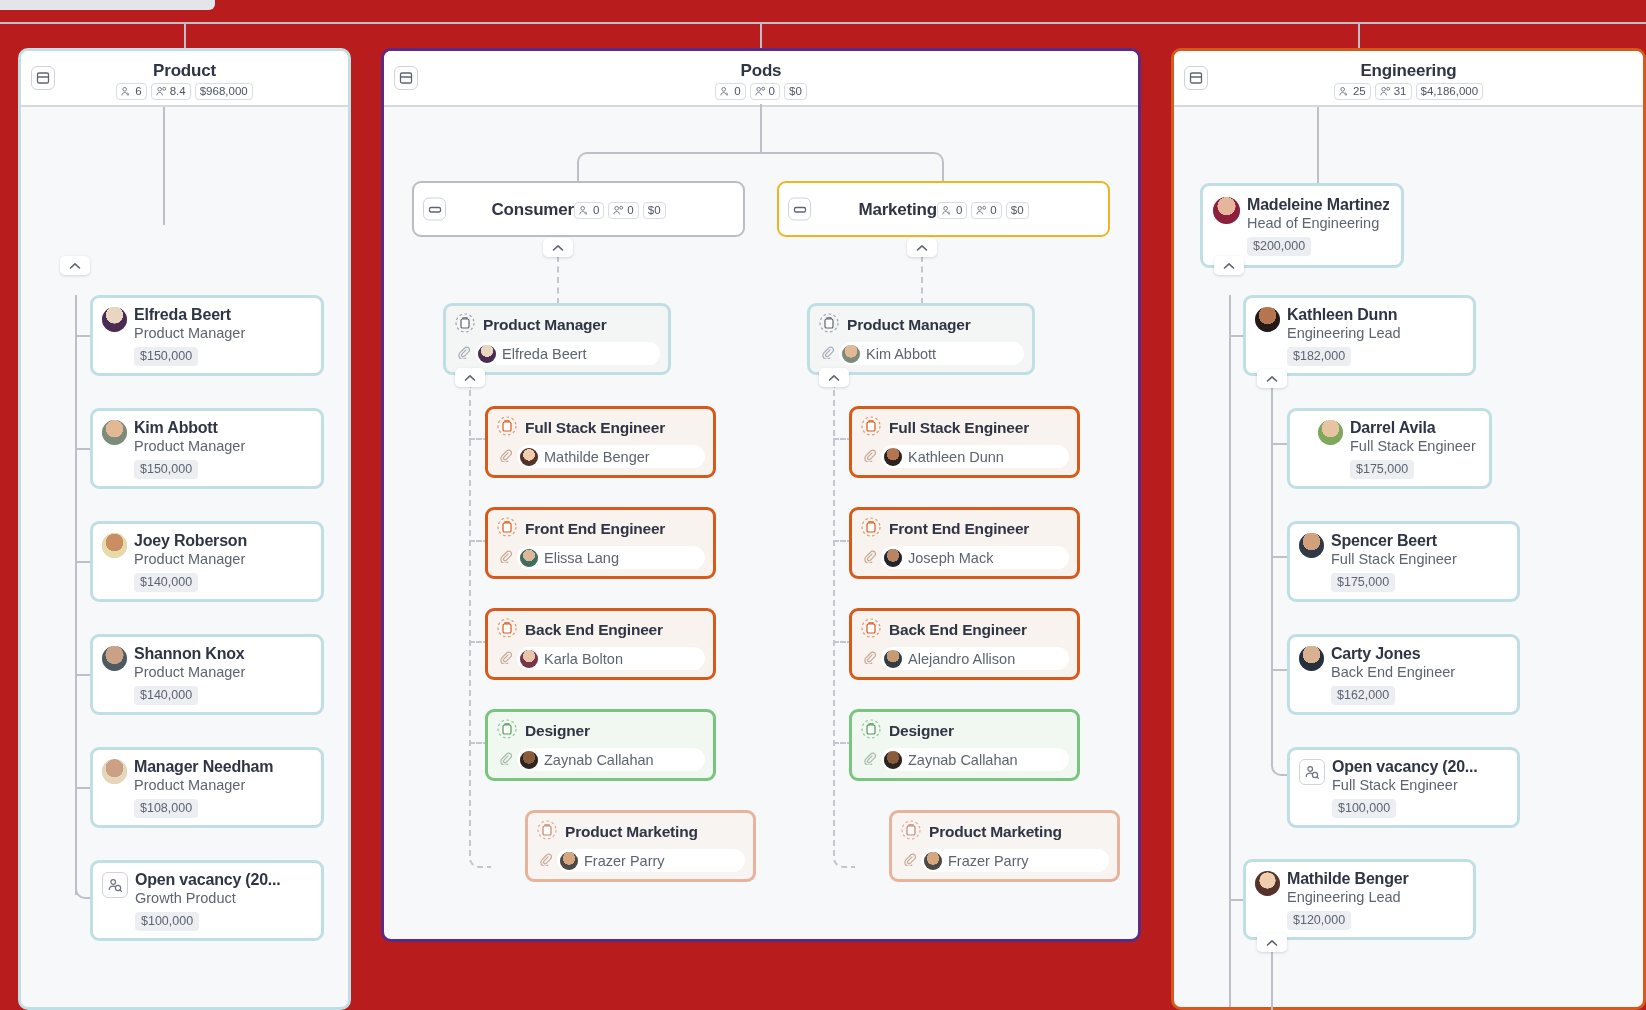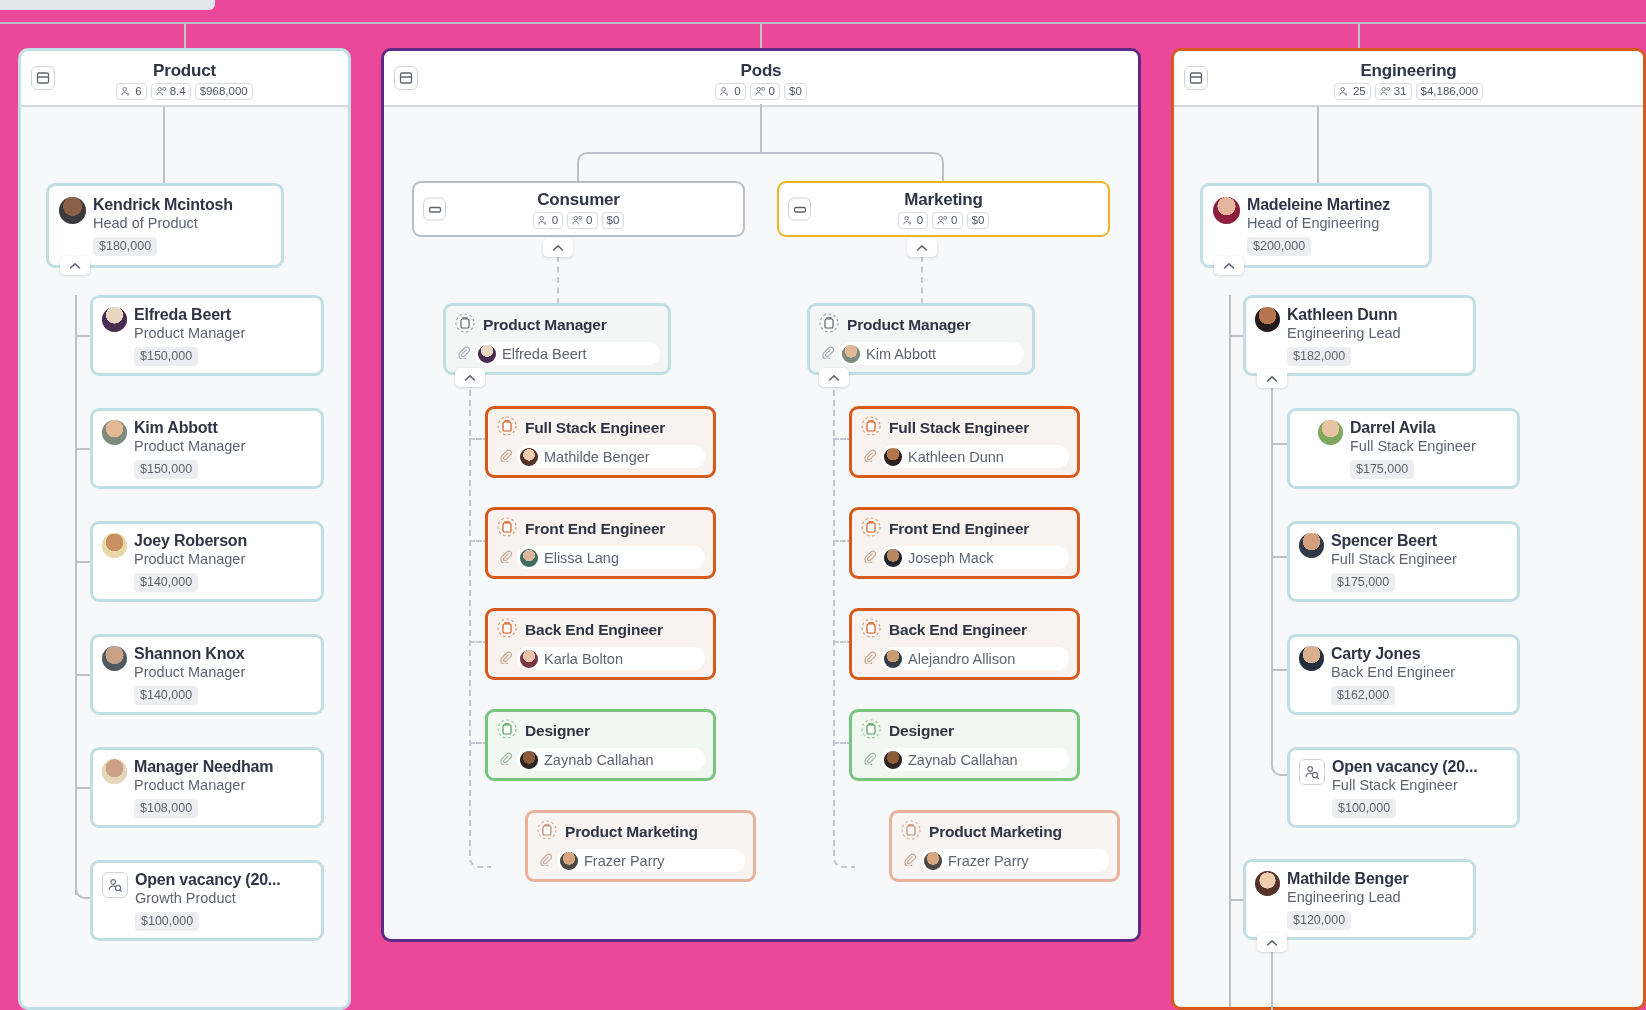--- a/index.html
+++ b/index.html
@@ -10,21 +10,21 @@
     overflow: hidden;
     background: #f3f4f7;
     font-family: "Liberation Sans", sans-serif;
     -webkit-font-smoothing: antialiased;
   }
 
   #canvas {
     position: relative;
     width: 1646px;
     height: 1010px;
-    background: #ec4899;
+    background: #b91c1c;
     overflow: hidden;
   }
 
   
   .rail-h {
     position: absolute;
     left: 0; right: 0;
     top: 22px;
     height: 2px;
     background: #bcc0c9;
@@ -101,21 +101,21 @@
   
   .subgroup {
     position: absolute;
     background: #ffffff;
     border-radius: 9px;
     border: 2px solid #b9bdc6;
     height: 56px;
     display: flex;
     align-items: center;
     justify-content: center;
-    flex-direction: column;
+    flex-direction: row;
   }
   .subgroup.yellow { border-color: #efb424; }
   .subgroup .hdr-icon {
     position: absolute;
     left: 9px;
     top: 50%;
     transform: translateY(-50%);
     width: 23px; height: 23px;
     border: 1.5px solid #cfd3da;
     border-radius: 6px;
@@ -349,30 +349,20 @@
 
     <div class="conn" style="left:54px; top:244px; width:2px; height:600px;"></div>
     <div class="conn round-bl" style="left:54px; top:244px; width:24px; height:604px;"></div>
     <div class="conn" style="left:54px; top:284px; width:22px; height:2px;"></div>
     <div class="conn" style="left:54px; top:397px; width:22px; height:2px;"></div>
     <div class="conn" style="left:54px; top:510px; width:22px; height:2px;"></div>
     <div class="conn" style="left:54px; top:623px; width:22px; height:2px;"></div>
     <div class="conn" style="left:54px; top:736px; width:22px; height:2px;"></div>
   </div>
 
-  <div class="card big" style="left:46px; top:183px; width:238px;">
-    <div class="avatar big">
-        <div class="f" style="background:radial-gradient(circle at 50% 35%, #8a6047 0 42%, #3b3a3c 43% 100%);"></div>
-      </div>
-    <div class="card-body">
-      <div class="p-name">Kendrick Mcintosh</div>
-      <div class="p-role">Head of Product</div>
-      <div class="p-salary">$180,000</div>
-    </div>
-  </div>
   <div class="toggle" style="left:60px; top:256px;">
     <svg width="12" height="8" viewBox="0 0 12 8">
         <polyline points="1.5,6 6,1.8 10.5,6" fill="none" stroke="#5d6470" stroke-width="1.6" stroke-linecap="round" stroke-linejoin="round"></polyline>
       </svg>
   </div>
 
   <div class="card" style="left:90px; top:295px; width:234px;">
     <div class="avatar">
         <div class="f" style="background:radial-gradient(circle at 50% 32%, #e8d6c0 0 40%, #4a2b52 41% 100%);"></div>
       </div>
@@ -889,21 +879,21 @@
           <span>$4,186,000</span>
         </div>
       </div>
     </div>
     <div class="conn" style="left:143px; top:56px; width:2px; height:118px;"></div>
     <div class="conn" style="left:55px; top:244px; width:2px; height:718px;"></div>
     <div class="conn" style="left:55px; top:284px; width:22px; height:2px;"></div>
     <div class="conn" style="left:55px; top:848px; width:22px; height:2px;"></div>
   </div>
 
-  <div class="card big" style="left:1200px; top:183px; width:232px;">
+  <div class="card big" style="left:1200px; top:183px; width:204px;">
     <div class="avatar big">
         <div class="f" style="background:radial-gradient(circle at 50% 34%, #e5b69c 0 40%, #8e1f3c 41% 100%);"></div>
       </div>
     <div class="card-body">
       <div class="p-name">Madeleine Martinez</div>
       <div class="p-role">Head of Engineering</div>
       <div class="p-salary">$200,000</div>
     </div>
   </div>
   <div class="toggle" style="left:1214px; top:256px;">
@@ -925,21 +915,21 @@
   <div class="toggle" style="left:1257px; top:369px;">
     <svg width="12" height="8" viewBox="0 0 12 8">
         <polyline points="1.5,6 6,1.8 10.5,6" fill="none" stroke="#5d6470" stroke-width="1.6" stroke-linecap="round" stroke-linejoin="round"></polyline>
       </svg>
   </div>
   <div class="conn round-bl" style="left:1271px; top:387px; width:24px; height:389px;"></div>
   <div class="conn" style="left:1271px; top:443px; width:22px; height:2px;"></div>
   <div class="conn" style="left:1271px; top:556px; width:22px; height:2px;"></div>
   <div class="conn" style="left:1271px; top:669px; width:22px; height:2px;"></div>
 
-  <div class="card" style="left:1287px; top:408px; width:233px;padding-left:28px;">
+  <div class="card" style="left:1287px; top:408px; width:205px;padding-left:28px;">
     <div class="avatar">
         <div class="f" style="background:radial-gradient(circle at 50% 34%, #e6c3a1 0 42%, #7fa85c 43% 100%);"></div>
       </div>
     <div class="card-body">
       <div class="p-name">Darrel Avila</div>
       <div class="p-role">Full Stack Engineer</div>
       <div class="p-salary">$175,000</div>
     </div>
   </div>
   <div class="card" style="left:1287px; top:521px; width:233px;">

